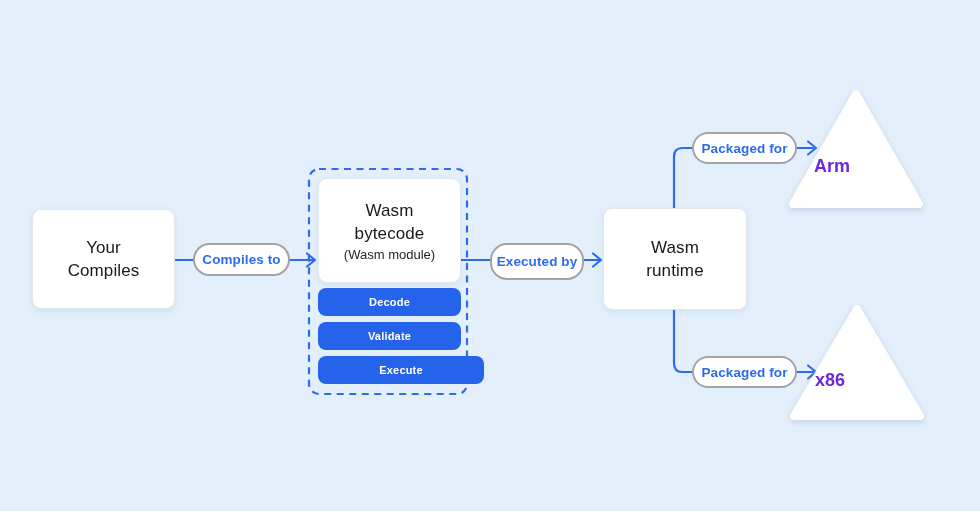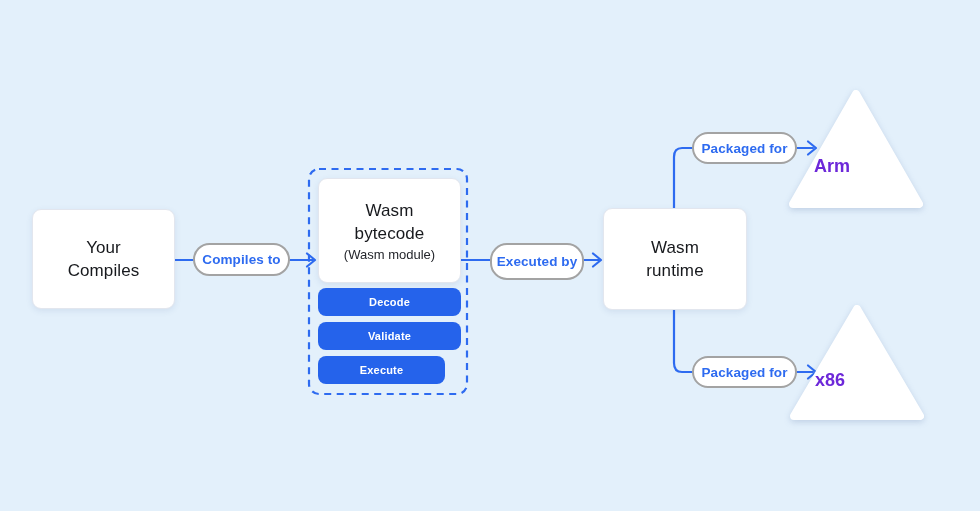--- a/index.html
+++ b/index.html
@@ -73,21 +73,21 @@
   </div>
 
   <div class="box" style="left:318px;top:178px;width:143px;height:105px;">
     <div class="node-label">Wasm
 bytecode</div>
     <div class="subtitle">(Wasm module)</div>
   </div>
 
   <div class="btn" style="left:318px;top:288px;width:143px;height:28px;">Decode</div>
   <div class="btn" style="left:318px;top:322px;width:143px;height:28px;">Validate</div>
-  <div class="btn" style="left:318px;top:356px;width:127px;height:28px;">Execute</div>
+  <div class="btn" style="left:318px;top:356px;width:166px;height:28px;">Execute</div>
 
   <div class="box" style="left:603px;top:208px;width:144px;height:102px;">
     <div class="node-label">Wasm
 runtime</div>
   </div>
 
   <div class="pill" style="left:193px;top:243px;width:97px;height:33px;">
     <span>Compiles to</span>
   </div>
   <div class="pill" style="left:490px;top:243px;width:94px;height:37px;">

